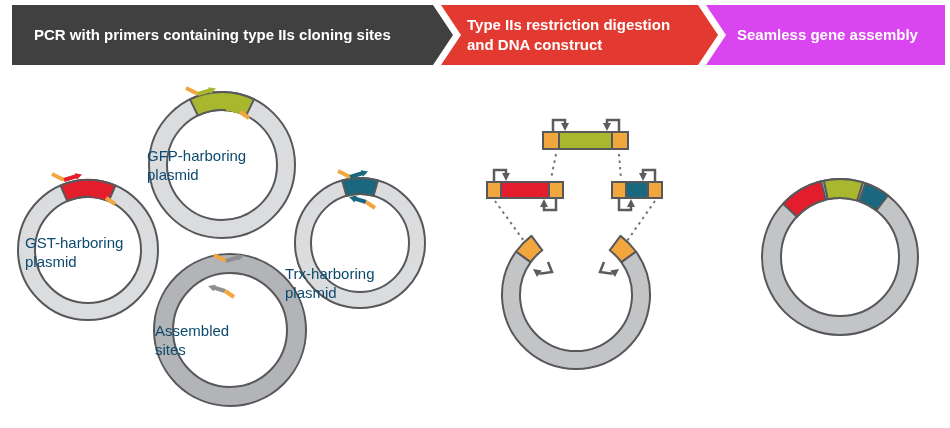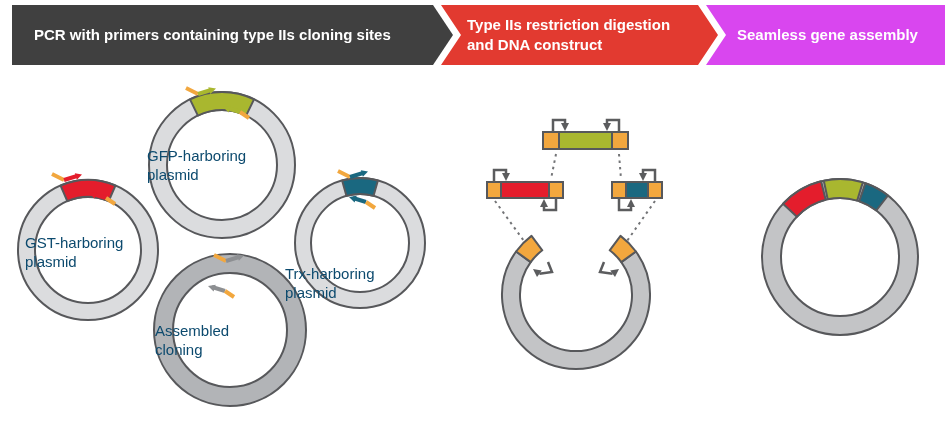--- a/index.html
+++ b/index.html
@@ -188,16 +188,16 @@
   <div class="lbl" id="lbl-gst">
     <span>GST-harboring</span><br>
     <span>plasmid</span>
   </div>
   <div class="lbl" id="lbl-trx">
     <span>Trx-harboring</span><br>
     <span>plasmid</span>
   </div>
   <div class="lbl" id="lbl-recipient">
     <span>Assembled</span><br>
-    <span>cloning</span>
+    <span>sites</span>
   </div>
 
 </div>
 
 </body></html>

